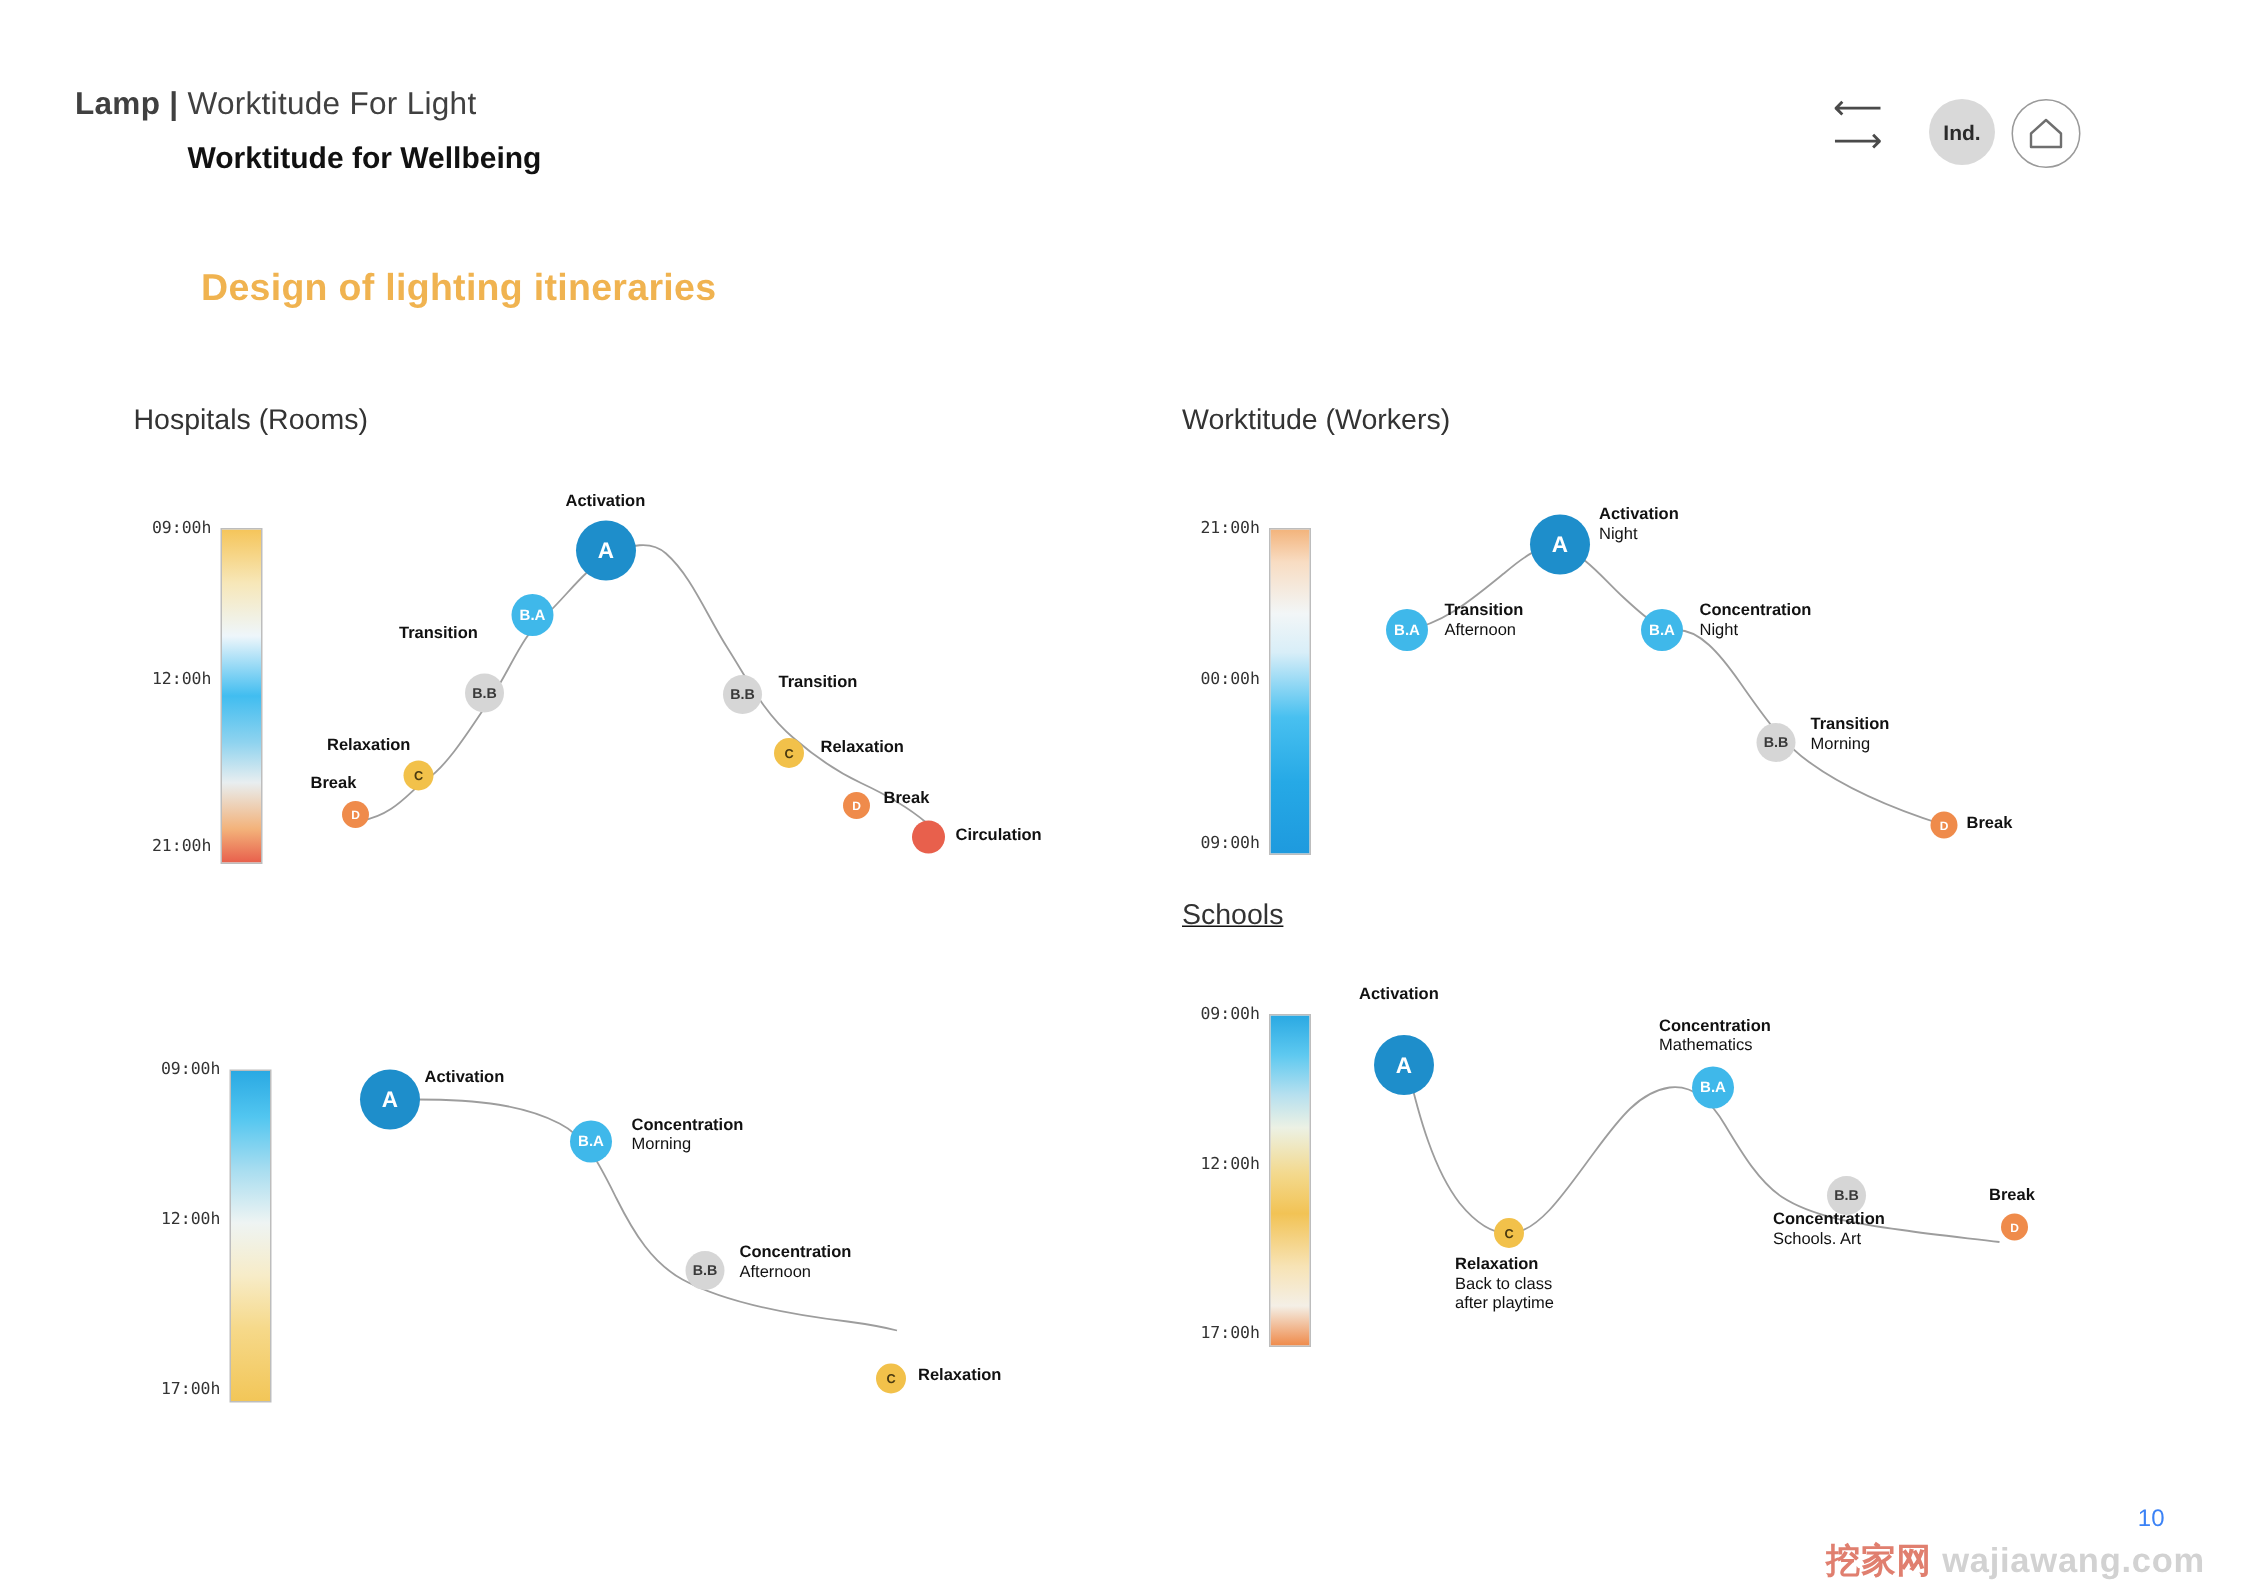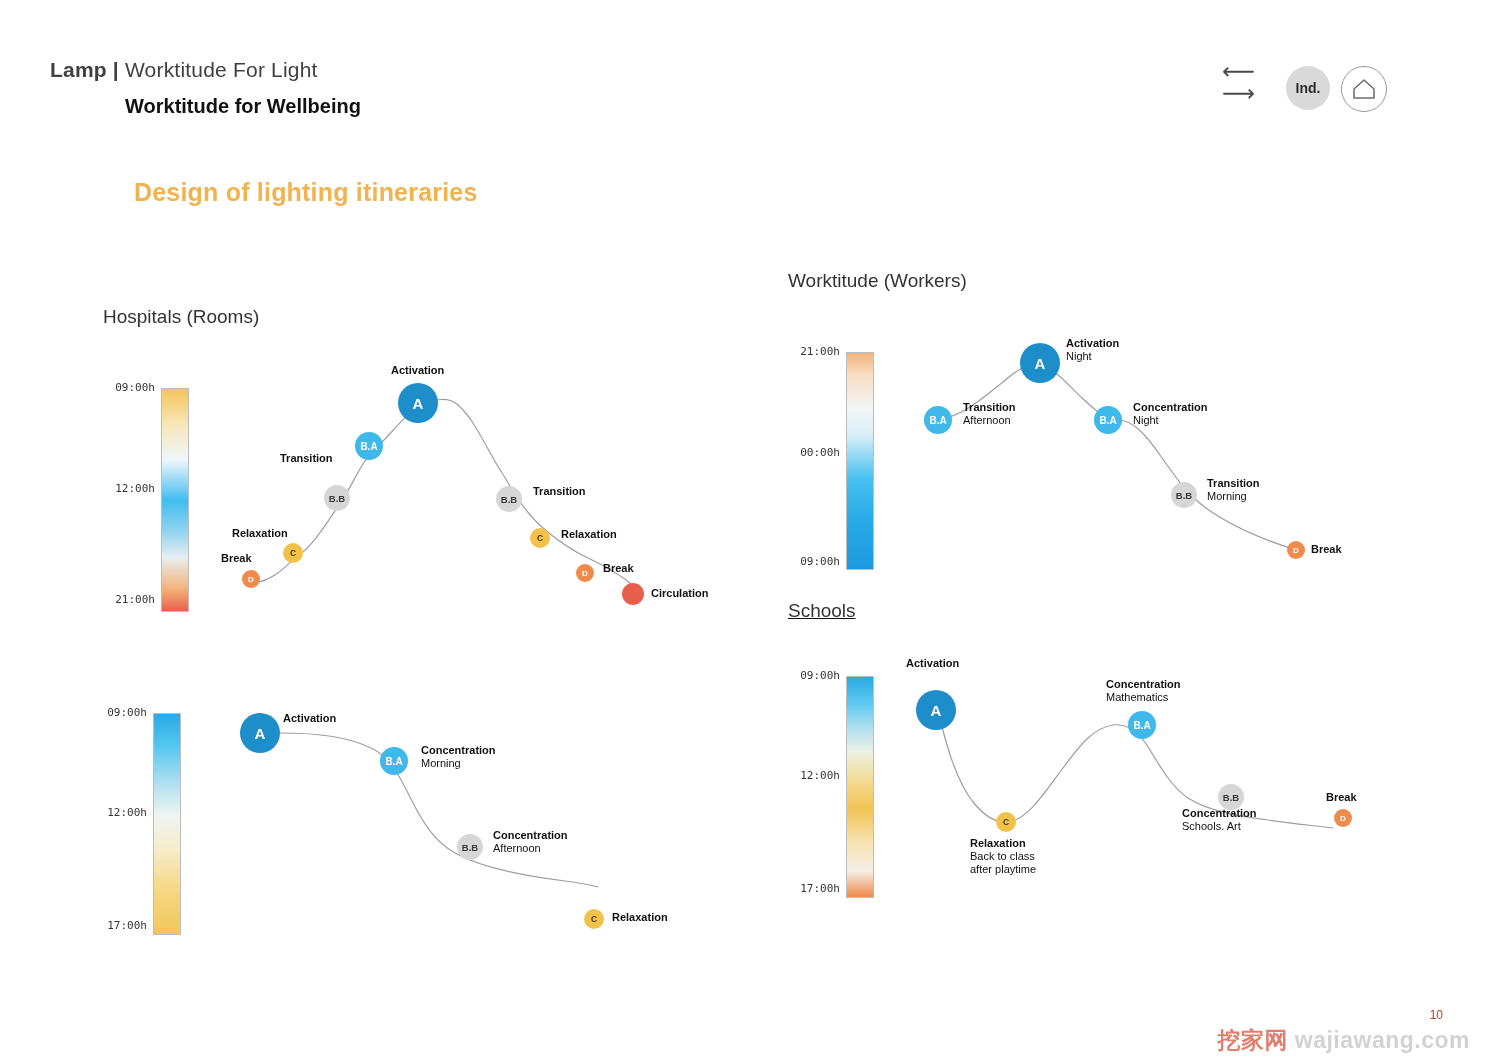--- a/index.html
+++ b/index.html
@@ -161,22 +161,22 @@
     position: absolute;
     left: 0;
     top: 0;
     overflow: visible;
   }
 
   .page-number {
     position: absolute;
     right: 57px;
     bottom: 38px;
-    font-size: 12px;
-    color: #c2410c;
+    font-size: 16px;
+    color: #3b82f6;
   }
   .watermark {
     position: absolute;
     right: 30px;
     bottom: 4px;
     font-size: 23px;
     font-weight: bold;
     color: #d2d2d2;
     letter-spacing: 0.5px;
     white-space: nowrap;
@@ -201,21 +201,21 @@
   <div class="ind-btn">Ind.</div>
 
   <div class="home-btn">
     <svg width="24" height="22" viewBox="0 0 24 22">
       <path d="M2 11 L12 2 L22 11 L22 20 L2 20 Z" fill="none" stroke="#6f6f6f" stroke-width="1.6" stroke-linejoin="round"></path>
     </svg>
   </div>
 
   <div class="section-title">Design of lighting itineraries</div>
 
-  <div class="panel" style="left:103px; top:270px; width:660px; height:320px;margin-top:36px;">
+  <div class="panel" style="left:89px; top:270px; width:660px; height:320px;">
     <div class="panel-title">Hospitals (Rooms)</div>
 
     <div class="chart-area" style="position:absolute; left:0; top:0; width:660px; height:320px;">
 
       <div class="scale" style="left:58px; top:82px; height:222px; background:linear-gradient(to bottom,#f5c55a 0%,#f7e7b8 16%,#eef6fb 32%,#41bdf0 50%,#8fd3ef 64%,#e8eef0 76%,#f3b27a 90%,#e8604c 100%);"></div>
       <div class="scale-label" style="left:-8px; top:75px; width:60px;">09:00h</div>
       <div class="scale-label" style="left:-8px; top:176px; width:60px;">12:00h</div>
       <div class="scale-label" style="left:-8px; top:287px; width:60px;">21:00h</div>
 
       <svg class="curve" width="660" height="320">

